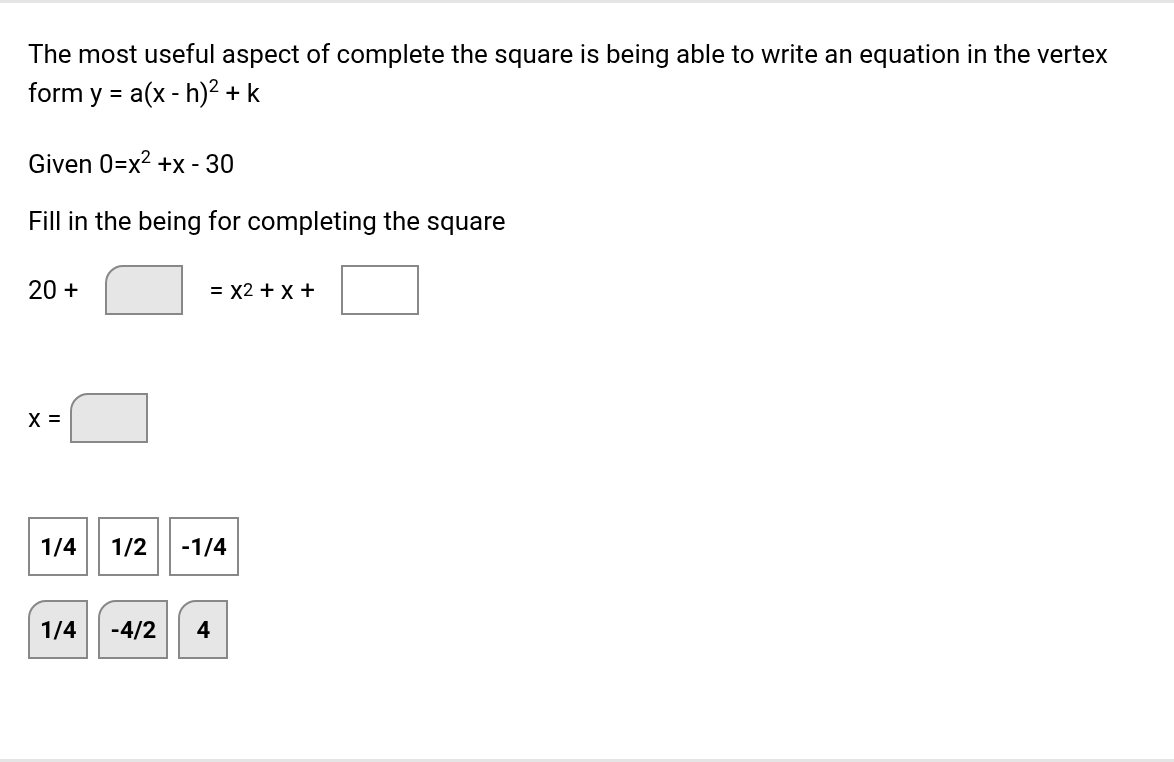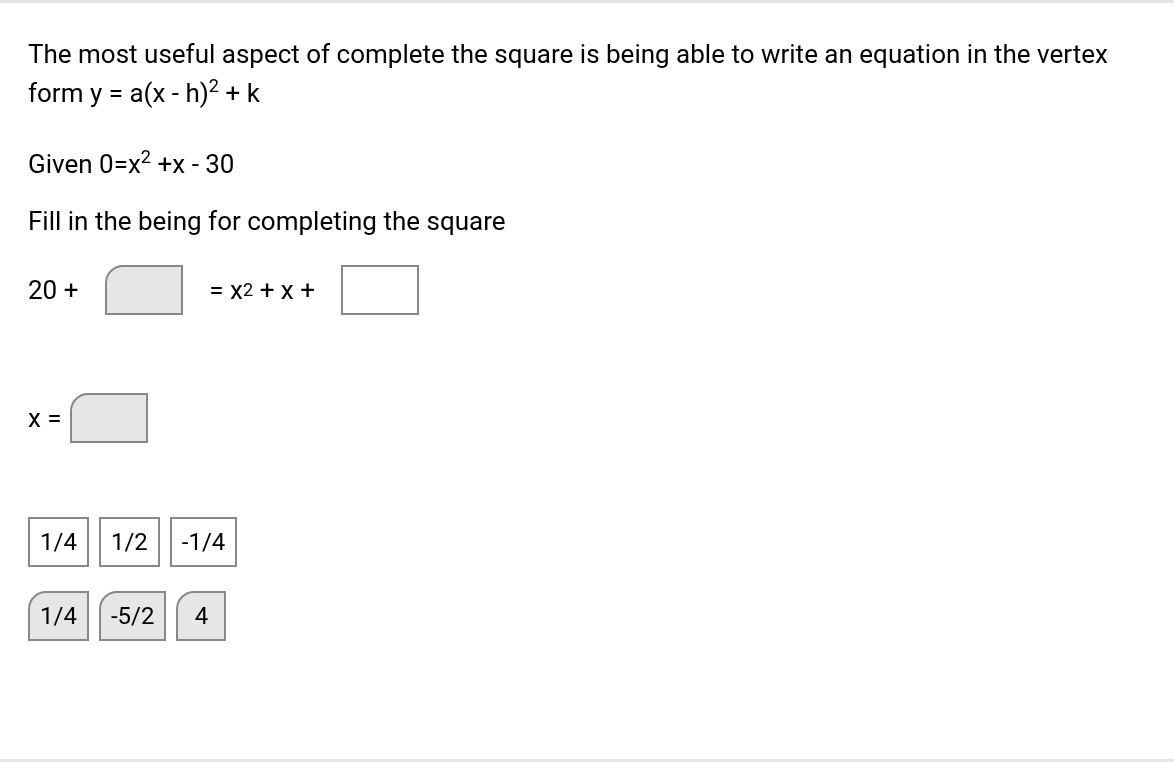--- a/index.html
+++ b/index.html
@@ -72,26 +72,27 @@
     .choices-row {
       display: flex;
       gap: 10px;
       margin-bottom: 24px;
     }
     .choice-box {
       display: inline-flex;
       align-items: center;
       justify-content: center;
       min-width: 50px;
-      height: 50px;
+      height: 59px;
       padding: 0 10px;
       background: #ffffff;
       border: 2px solid #888888;
       font-size: 24px;
       cursor: move;
+      font-weight: bold;
     }
     .choice-box.filled {
       background: #e6e6e6;
       border-top-left-radius: 18px;
     }
     .equation-text {
       display: inline-flex;
       align-items: center;
       white-space: pre;
     }
@@ -126,15 +127,15 @@
 </div>
 
 <div class="choices-row">
   <span class="choice-box">1/4</span>
   <span class="choice-box">1/2</span>
   <span class="choice-box">-1/4</span>
 </div>
 
 <div class="choices-row">
   <span class="choice-box filled">1/4</span>
-  <span class="choice-box filled">-5/2</span>
+  <span class="choice-box filled">-4/2</span>
   <span class="choice-box filled">4</span>
 </div>
 
 </body></html>

